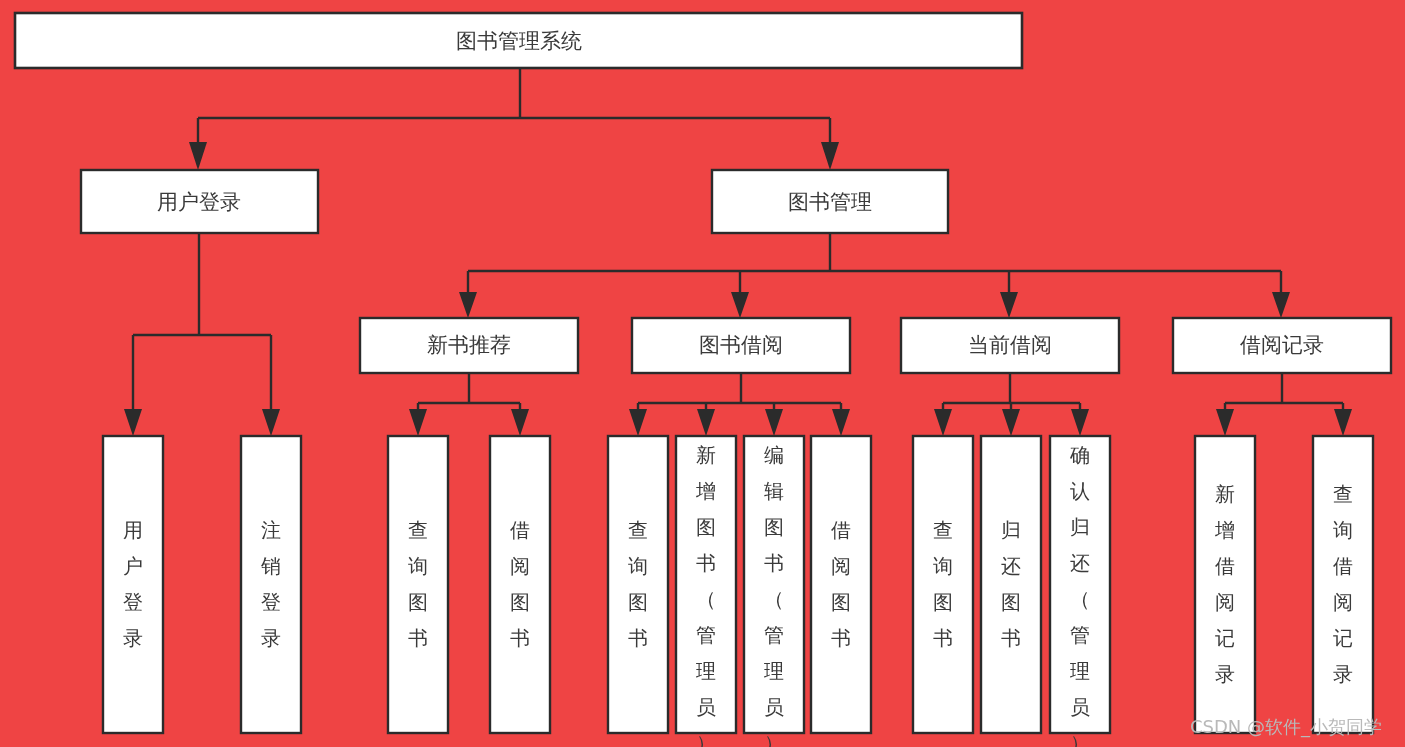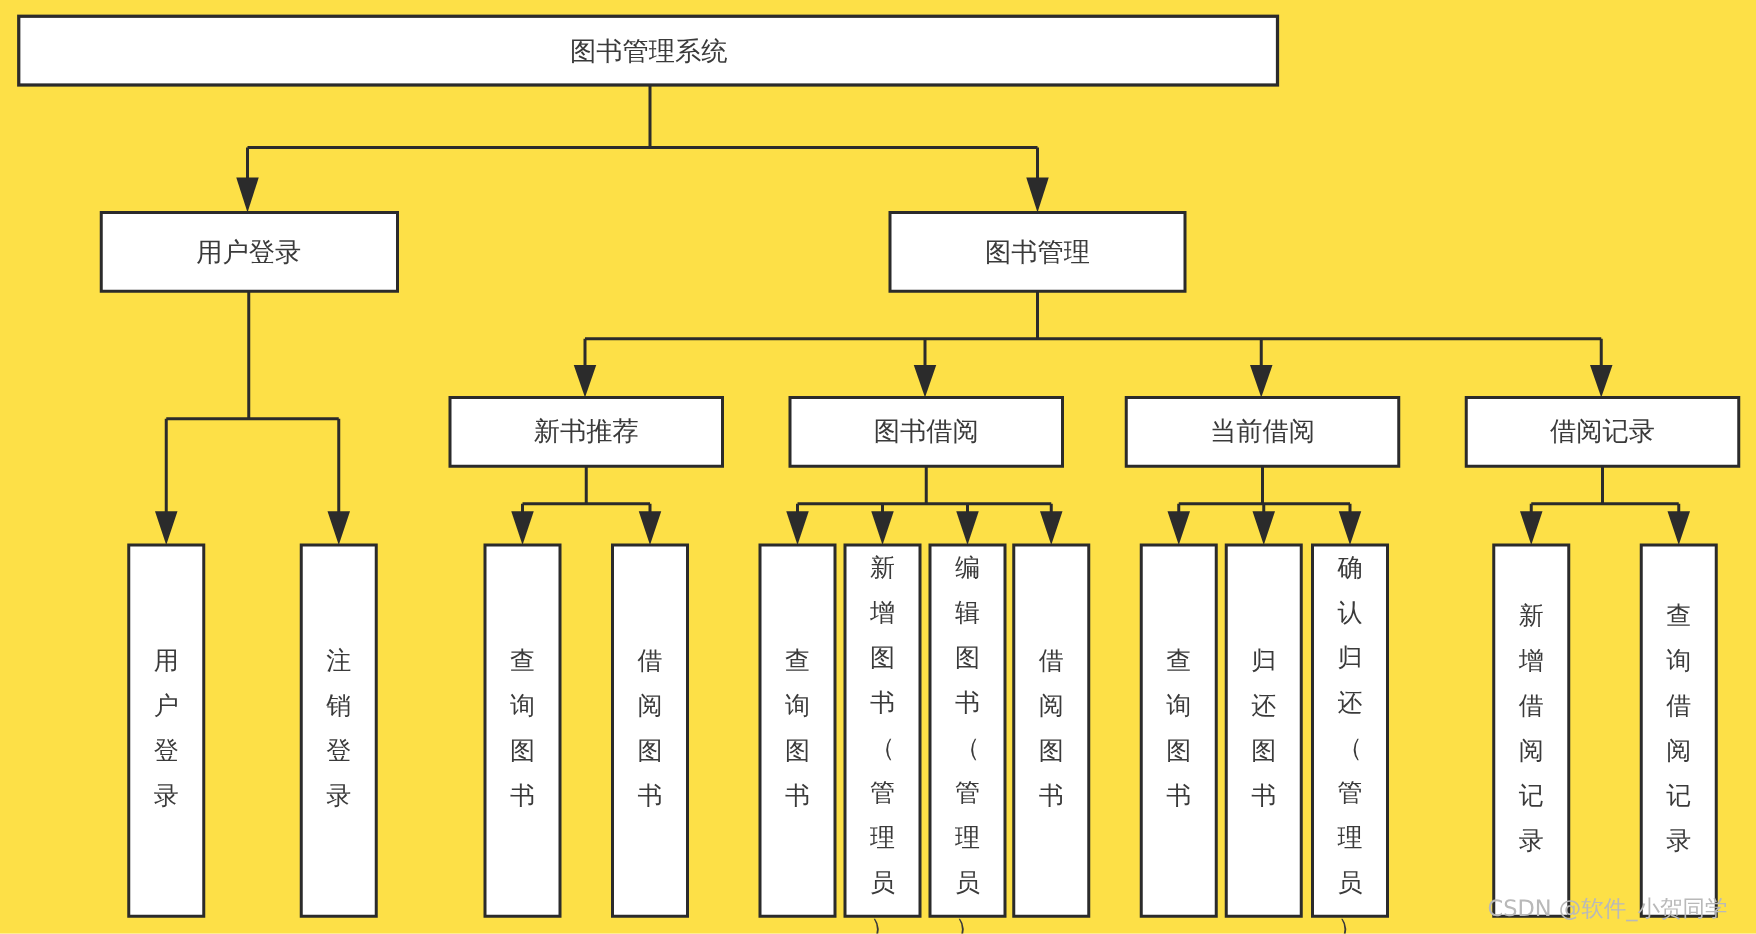--- a/index.html
+++ b/index.html
@@ -11,21 +11,21 @@
   body {
     width: 1405px;
     height: 747px;
     overflow: hidden;
     font-family: "DejaVu Sans", "Liberation Sans", sans-serif;
   }
   #diagram-root {
     position: relative;
     width: 1405px;
     height: 747px;
-    background: #fde047;
+    background: #ef4444;
   }
   svg.diagram-canvas {
     position: absolute;
     left: 0;
     top: 0;
     width: 1405px;
     height: 747px;
     display: block;
   }
   .node-box {

